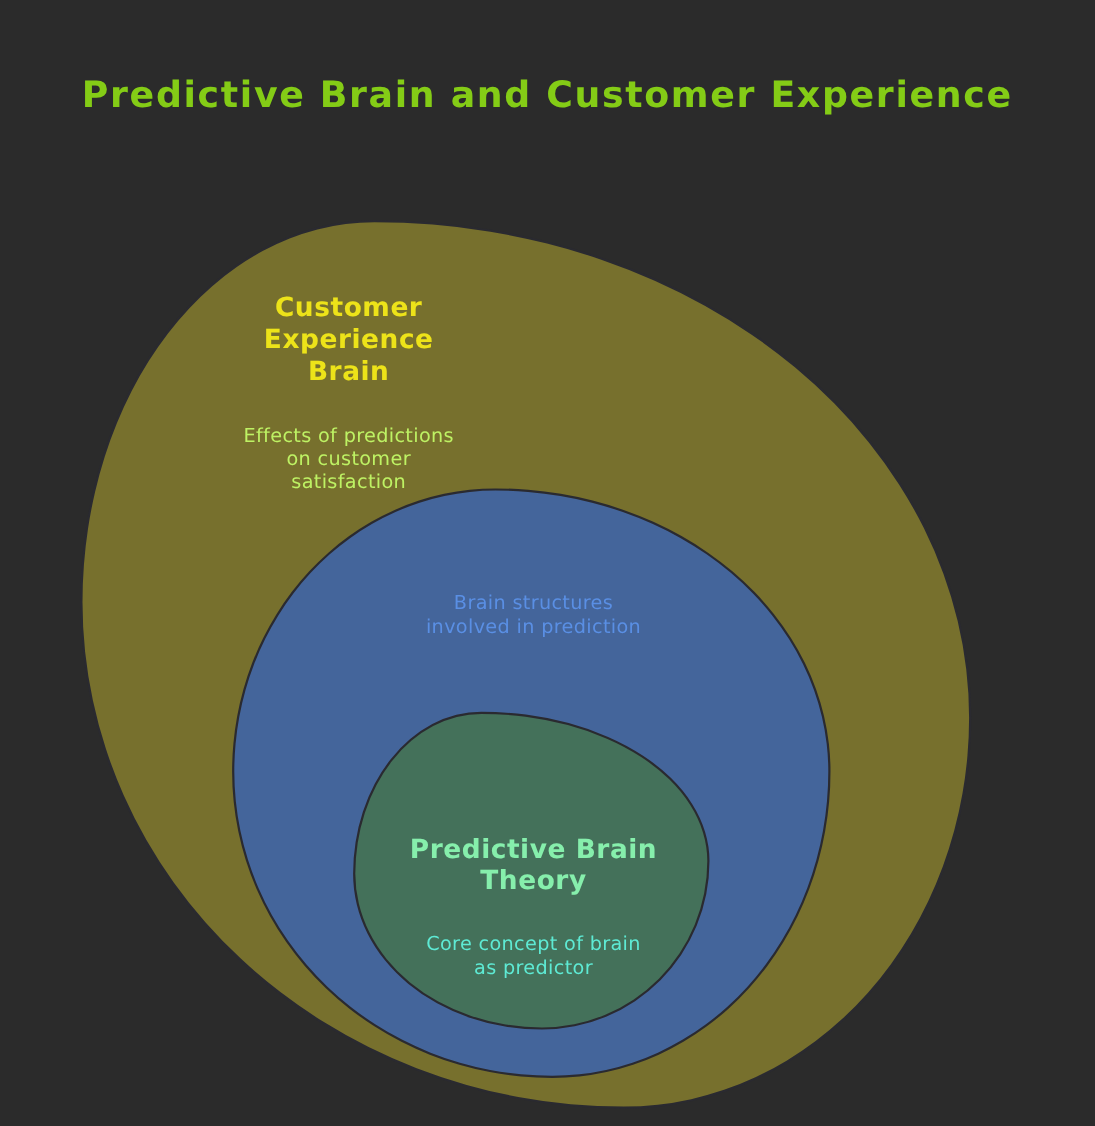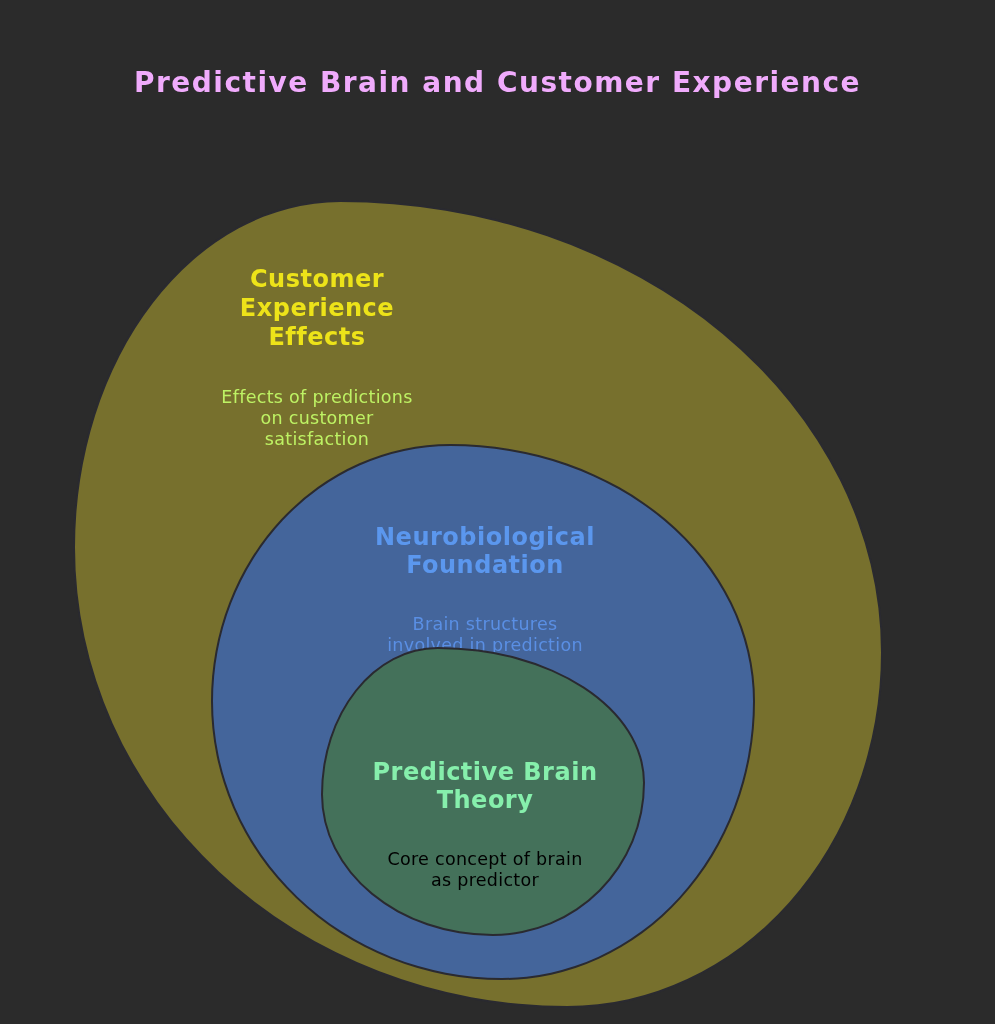--- a/index.html
+++ b/index.html
@@ -15,24 +15,24 @@
     background: #2B2B2B;
     overflow: hidden;
   }
   .main-title {
     position: absolute;
     top: 66px;
     left: 0;
     width: 100%;
     margin: 0;
     text-align: center;
-    font-size: 28px;
+    font-size: 33px;
     font-weight: bold;
     letter-spacing: 1.5px;
-    color: #f0abfc;
+    color: #84cc16;
   }
   .set {
     position: absolute;
     box-sizing: border-box;
     border: 2px solid #2A2A30;
   }
   .set-outer {
     left: 73px;
     top: 200px;
     width: 810px;
@@ -80,41 +80,39 @@
 
 <div class="canvas">
 
   <h1 class="main-title">Predictive Brain and Customer Experience</h1>
 
   <div class="set set-outer" style="background-color: rgb(119, 112, 45);">
 
     <div class="label label-outer">
       <div class="set-title" style="color: rgb(237, 227, 25);">Customer
 Experience
-Effects</div>
+Brain</div>
       <div class="set-desc" style="color: #bef264;">Effects of predictions
 on customer
 satisfaction</div>
     </div>
 
     <div class="set set-middle" style="background-color: rgb(68, 101, 155);">
 
       <div class="label label-middle">
-        <div class="set-title" style="color: rgb(91, 151, 238);">Neurobiological
-Foundation</div>
         <div class="set-desc" style="color: rgb(90, 143, 228);">Brain structures
 involved in prediction</div>
       </div>
 
       <div class="set set-inner" style="background-color: rgb(68, 113, 90);">
 
         <div class="label label-inner">
           <div class="set-title" style="color: #86efac;">Predictive Brain
 Theory</div>
-          <div class="set-desc" style="color: #000000;">Core concept of brain
+          <div class="set-desc" style="color: #5eead4;">Core concept of brain
 as predictor</div>
         </div>
 
       </div>
     </div>
   </div>
 
 </div>
 
 </body></html>

